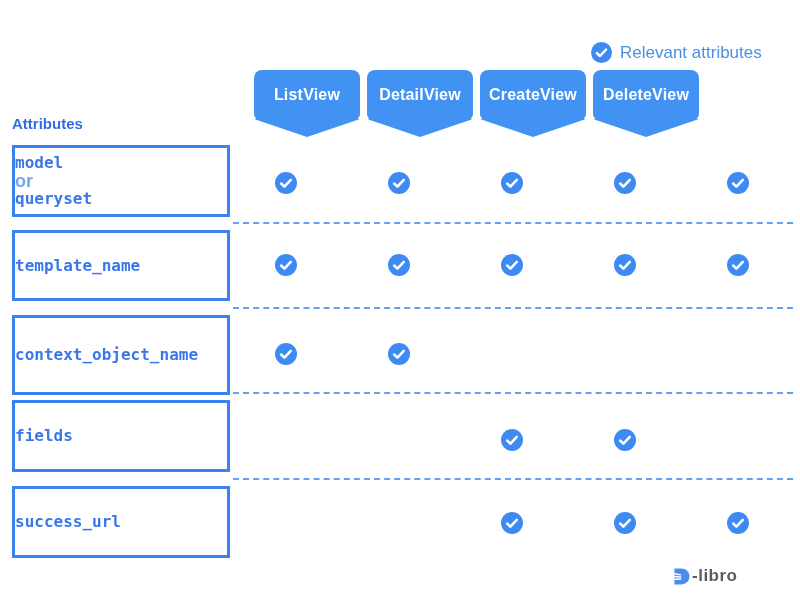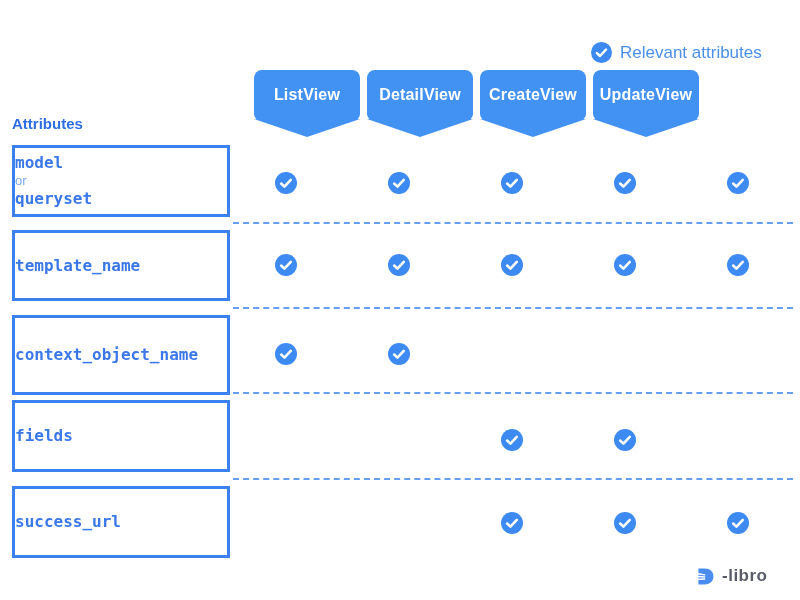--- a/index.html
+++ b/index.html
@@ -34,28 +34,28 @@
   .banner span{color:#fff;font-size:16px;font-weight:bold;letter-spacing:.2px;}
   
   .attr-label{position:absolute;left:12px;top:115px;font-size:15px;font-weight:bold;color:var(--label-blue);}
   
   .attr-box{
     position:absolute;left:12px;width:218px;box-sizing:border-box;
     border:3px solid var(--border-blue);background:#fff;
     display:flex;flex-direction:column;justify-content:center;
   }
   .code-line{font-family:"DejaVu Sans Mono", monospace;font-weight:bold;font-size:16px;color:var(--code-blue);line-height:20px;}
-  .connector-line{font-size:13px;color:var(--connector-blue);line-height:16px;}
+  .connector-line{font-size:18px;color:var(--connector-blue);line-height:16px;font-weight:bold;}
   
   .separator{position:absolute;left:233px;width:560px;height:0;border-top:2px dashed var(--dash-blue);opacity:.85;}
   
   .check{position:absolute;width:22px;height:22px;}
   .check svg,.check-ic svg{width:100%;height:100%;display:block;}
   
-  .logo{position:absolute;left:696px;top:566px;display:flex;align-items:center;gap:7px;}
+  .logo{position:absolute;left:672px;top:566px;display:flex;align-items:center;gap:1px;}
   .logo .mark{width:19px;height:19px;display:inline-block;}
   .logo .logo-text{font-size:17px;font-weight:bold;color:var(--logo-gray);letter-spacing:.5px;}
 </style>
 </head>
 <body>
 
 <div class="canvas">
 
   <div class="legend">
     <span class="check-ic">
@@ -70,21 +70,21 @@
   <div class="banner" style="left:233px">
       <span>ListView</span>
     </div>
   <div class="banner" style="left:346px">
       <span>DetailView</span>
     </div>
   <div class="banner" style="left:459px">
       <span>CreateView</span>
     </div>
   <div class="banner" style="left:572px">
-      <span>UpdateView</span>
+      <span>DeleteView</span>
     </div>
 
   <div class="attr-label">Attributes</div>
 
   <div class="attr-box" style="top:145px;height:72px">
     <span class="code-line">model</span>
     <span class="connector-line">or</span>
     <span class="code-line">queryset</span>
   </div>
   <div class="attr-box" style="top:230px;height:71px">

